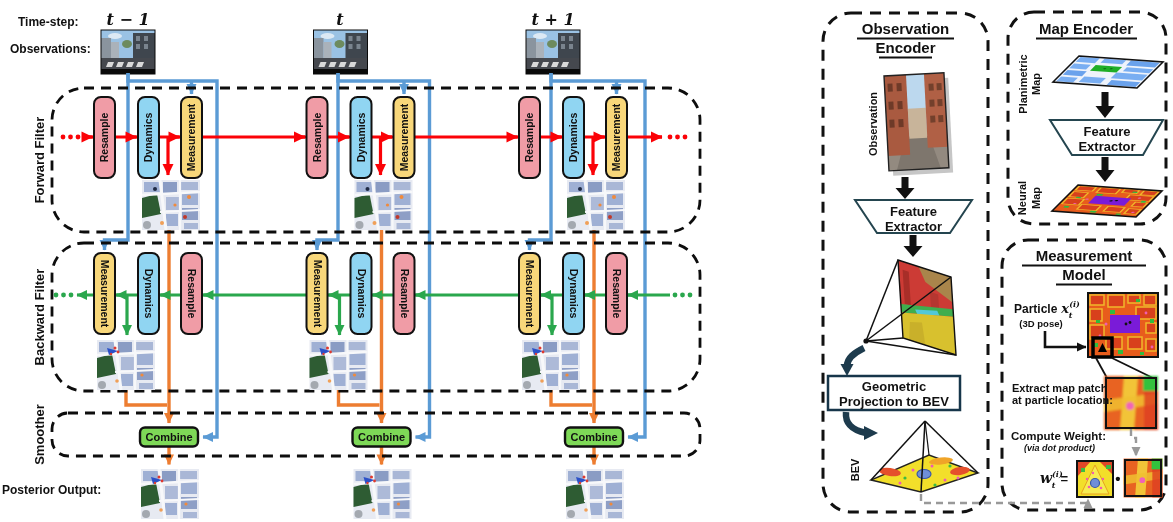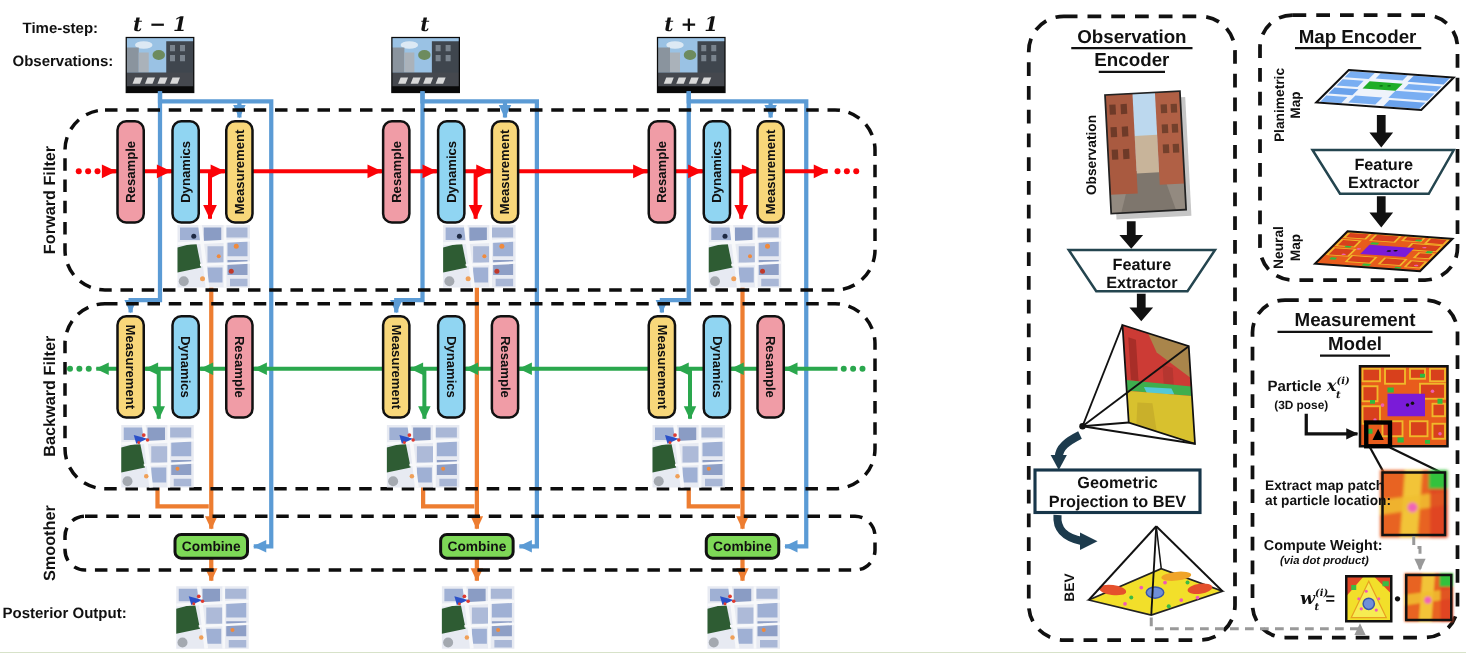--- a/index.html
+++ b/index.html
@@ -1,16 +1,16 @@
 <!DOCTYPE html>
 <html><head>
 <meta charset="utf-8">
 <style>
   html,body{margin:0;padding:0;background:#ffffff;}
-  .canvas{position:relative;width:1173px;height:522px;background:#4d7c0f;overflow:hidden;}
+  .canvas{position:relative;width:1173px;height:522px;background:#7dd3fc;overflow:hidden;}
   svg{position:absolute;left:0;top:0;}
   svg text{font-family:"Liberation Sans","DejaVu Sans",sans-serif;font-weight:700;fill:#111;}
   .math{font-family:"DejaVu Serif","Liberation Serif",serif;font-style:italic;font-weight:700;}
   .ss{font-family:"DejaVu Serif","Liberation Serif",serif;font-style:italic;font-weight:700;font-size:8px;}
   .tstep{font-family:"DejaVu Serif","Liberation Serif",serif;font-style:italic;font-weight:700;font-size:16px;}
   .lbl12{font-size:12px;} .lbl13{font-size:13px;} .lbl11{font-size:11px;}
   .blk{font-size:10.5px;} .ttl{font-size:15px;} .fe{font-size:13px;}
   .sm95{font-size:9.5px;} .sm9{font-size:9px;font-style:italic;} .sm115{font-size:11.5px;}
 </style>
 </head>

